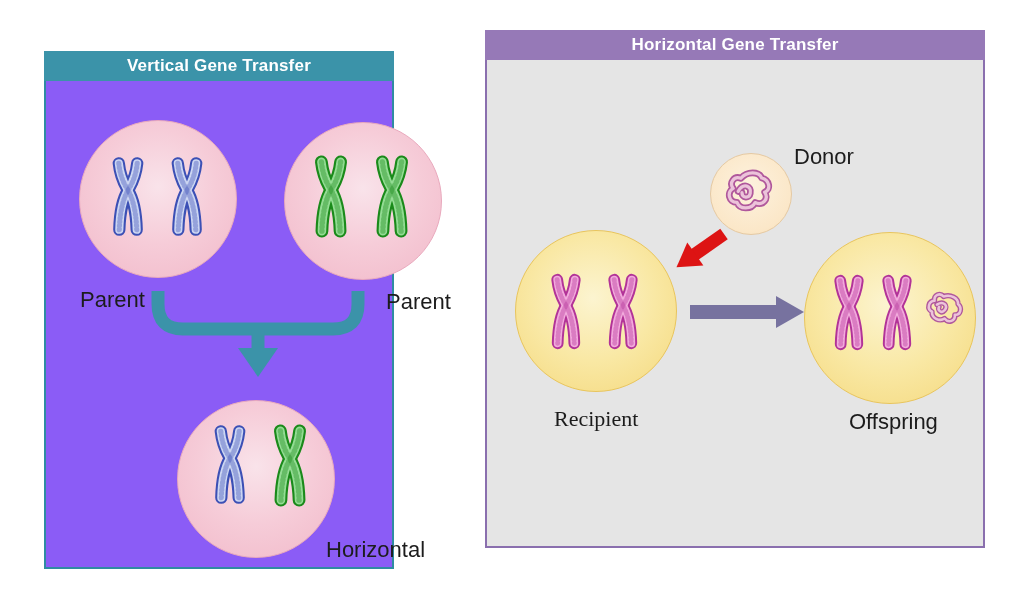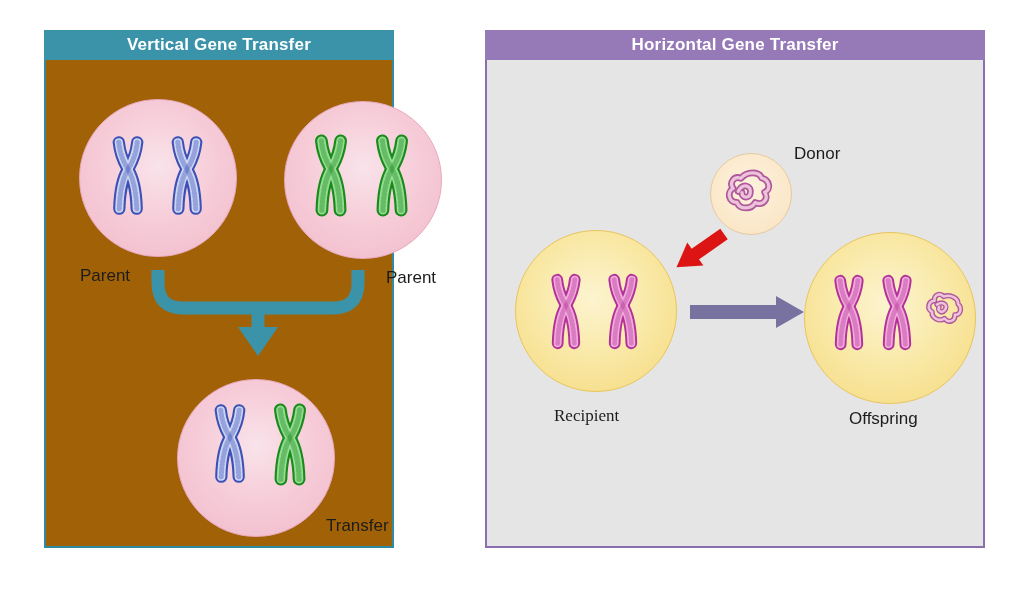--- a/index.html
+++ b/index.html
@@ -1,20 +1,20 @@
 <!DOCTYPE html>
 <html><head>
 <meta charset="utf-8">
 <style>
   html,body{margin:0;padding:0;background:#ffffff;width:1024px;height:594px;
     font-family:"Liberation Sans",sans-serif;}
   .stage{position:relative;width:1024px;height:594px;background:#ffffff;overflow:hidden;}
 
   .panel{position:absolute;top:30px;height:518px;box-sizing:border-box;}
-  .panel-v{left:44px;width:350px;background:#a16207;border:2px solid #2f8ba2;}
+  .panel-v{left:44px;width:350px;background:#8b5cf6;border:2px solid #2f8ba2;margin-top:21px;}
   .panel-h{left:485px;width:500px;background:#e5e5e5;border:2px solid #8a6fae;}
   .panel-header{position:absolute;left:-2px;top:-2px;right:-2px;height:30px;
     display:flex;align-items:center;justify-content:center;
     color:#ffffff;font-weight:bold;font-size:17px;letter-spacing:.2px;}
   .panel-v .panel-header{background:#3b93a9;}
   .panel-h .panel-header{background:#9679b7;}
 
   .cell{position:absolute;border-radius:50%;}
   .cell-pink{background:radial-gradient(circle at 50% 42%,#f9e3ea 0%,#f6ccd8 48%,#f1b9c9 100%);
     border:1px solid #e9a9bd;}
@@ -34,21 +34,21 @@
        stroke-dasharray:2 5.5;opacity:.38;}
   .chrom.blue{--oc:#3c50b5;--fc:#ccd6f2;}
   .chrom.green{--oc:#1a8a1a;--fc:#94dc94;}
   .chrom.magenta{--oc:#b23398;--fc:#f2aadc;}
 
   
   .p-o{fill:none;stroke:var(--oc);stroke-width:7.5;stroke-linejoin:round;stroke-linecap:round;}
   .p-f{fill:none;stroke:var(--fc);stroke-width:3.6;stroke-linejoin:round;stroke-linecap:round;}
   .plasmid{--oc:#b0589c;--fc:#ecc3da;}
 
-  .label{position:absolute;font-size:17px;color:#1c1c1c;white-space:nowrap;}
+  .label{position:absolute;font-size:22px;color:#1c1c1c;white-space:nowrap;}
 
   .bracket-stroke{fill:none;stroke:#3b93a9;stroke-width:13;stroke-linecap:butt;}
   .bracket-head{fill:#3b93a9;}
   .arrow-red .shaft{fill:#dd1414;}
   .arrow-red .head{fill:#dd1414;}
   .arrow-gray .shaft{fill:#77729f;}
   .arrow-gray .head{fill:#77729f;}
 </style>
 </head>
 <body>
@@ -103,21 +103,21 @@
       </svg>
 
     <svg class="overlay" width="422" height="514" viewBox="0 0 422 514">
       <path class="bracket-stroke" d="M112,238 L112,251 Q112,276 137,276 L287,276 Q312,276 312,251 L312,238"></path>
       <path class="bracket-stroke" d="M212,276 L212,299"></path>
       <polygon class="bracket-head" points="192,295 232,295 212,324"></polygon>
     </svg>
 
     <div class="label" style="left:34px;top:234px;">Parent</div>
     <div class="label" style="left:340px;top:236px;">Parent</div>
-    <div class="label" style="left:280px;top:484px;">Transfer</div>
+    <div class="label" style="left:280px;top:484px;">Horizontal</div>
   </div>
 
   <div class="panel panel-h">
     <div class="panel-header">Horizontal Gene Transfer</div>
 
     <div class="cell cell-donor" style="left:223px;top:121px;width:80px;height:80px;"></div>
     <div class="cell cell-yellow" style="left:28px;top:198px;width:160px;height:160px;"></div>
     <div class="cell cell-yellow" style="left:317px;top:200px;width:170px;height:170px;"></div>
 
     <svg class="abs plasmid" style="left:236px;top:136px;transform:rotate(-8deg);" width="54" height="47" viewBox="0 0 60 52">

